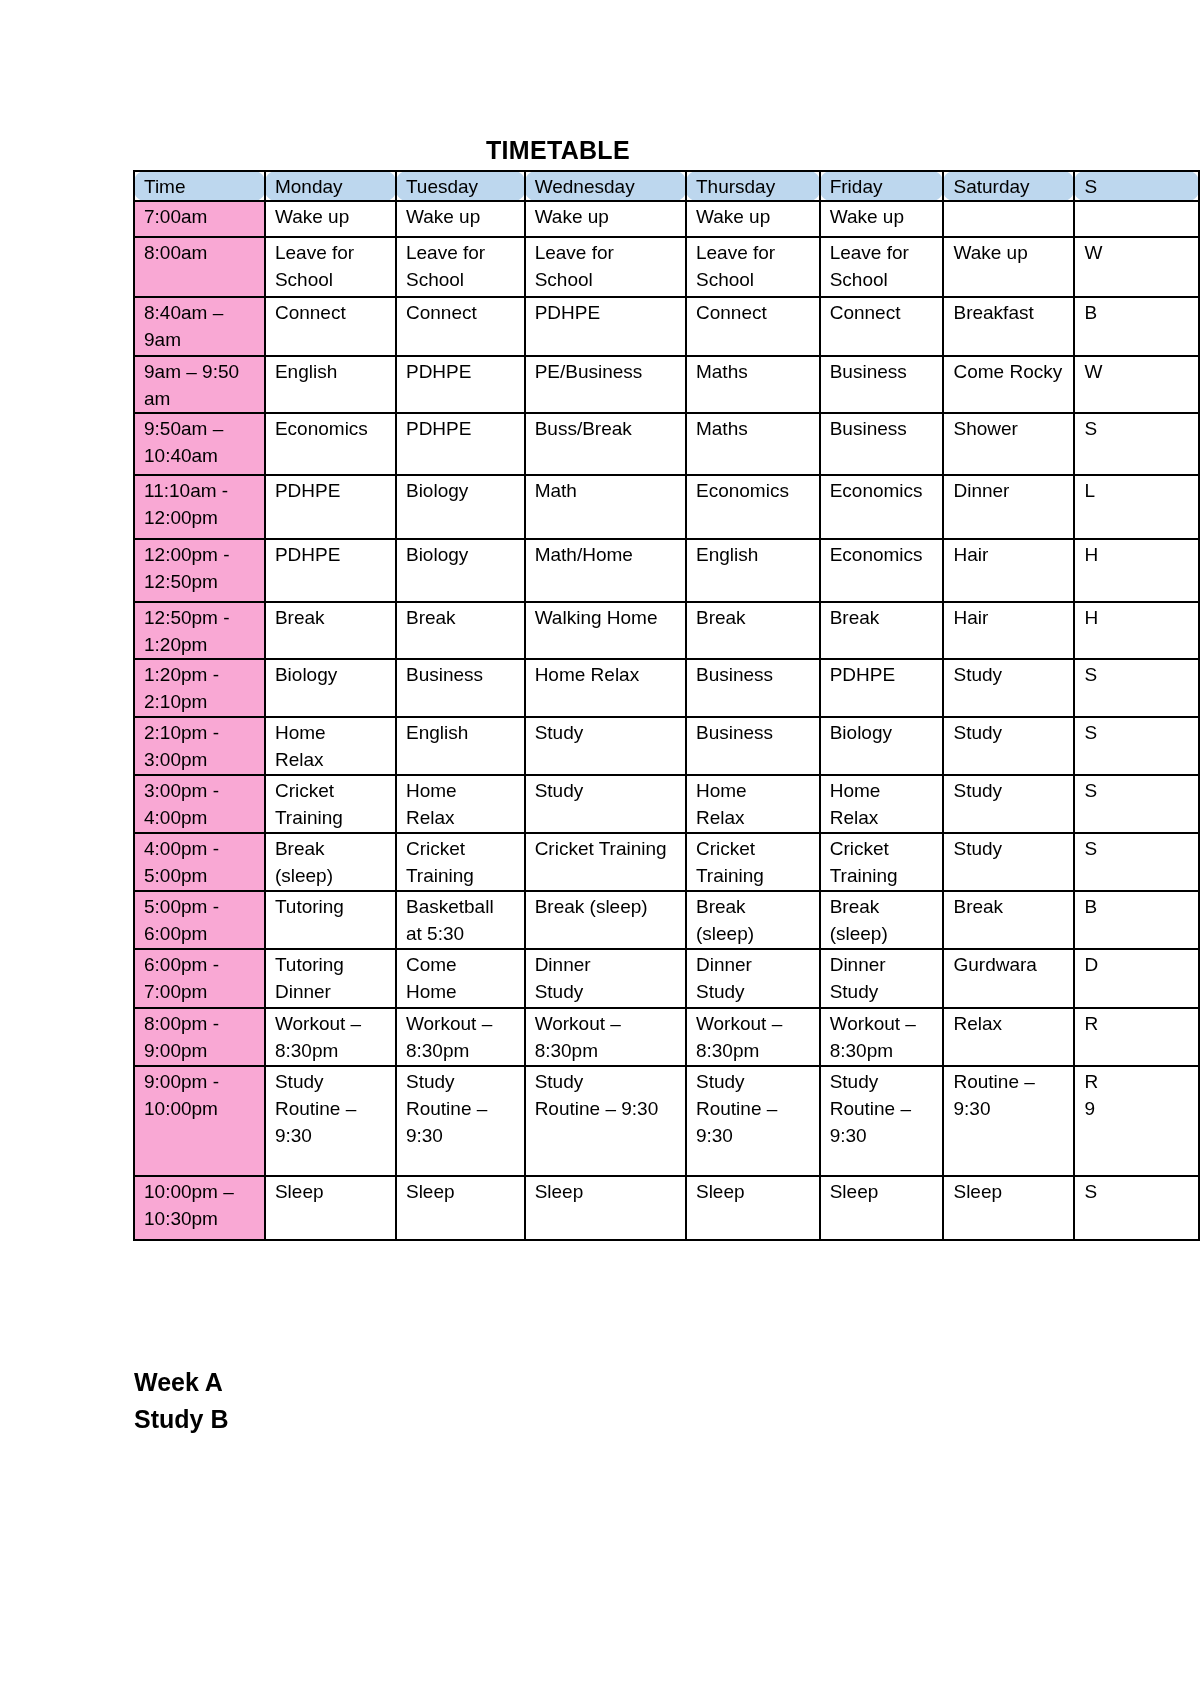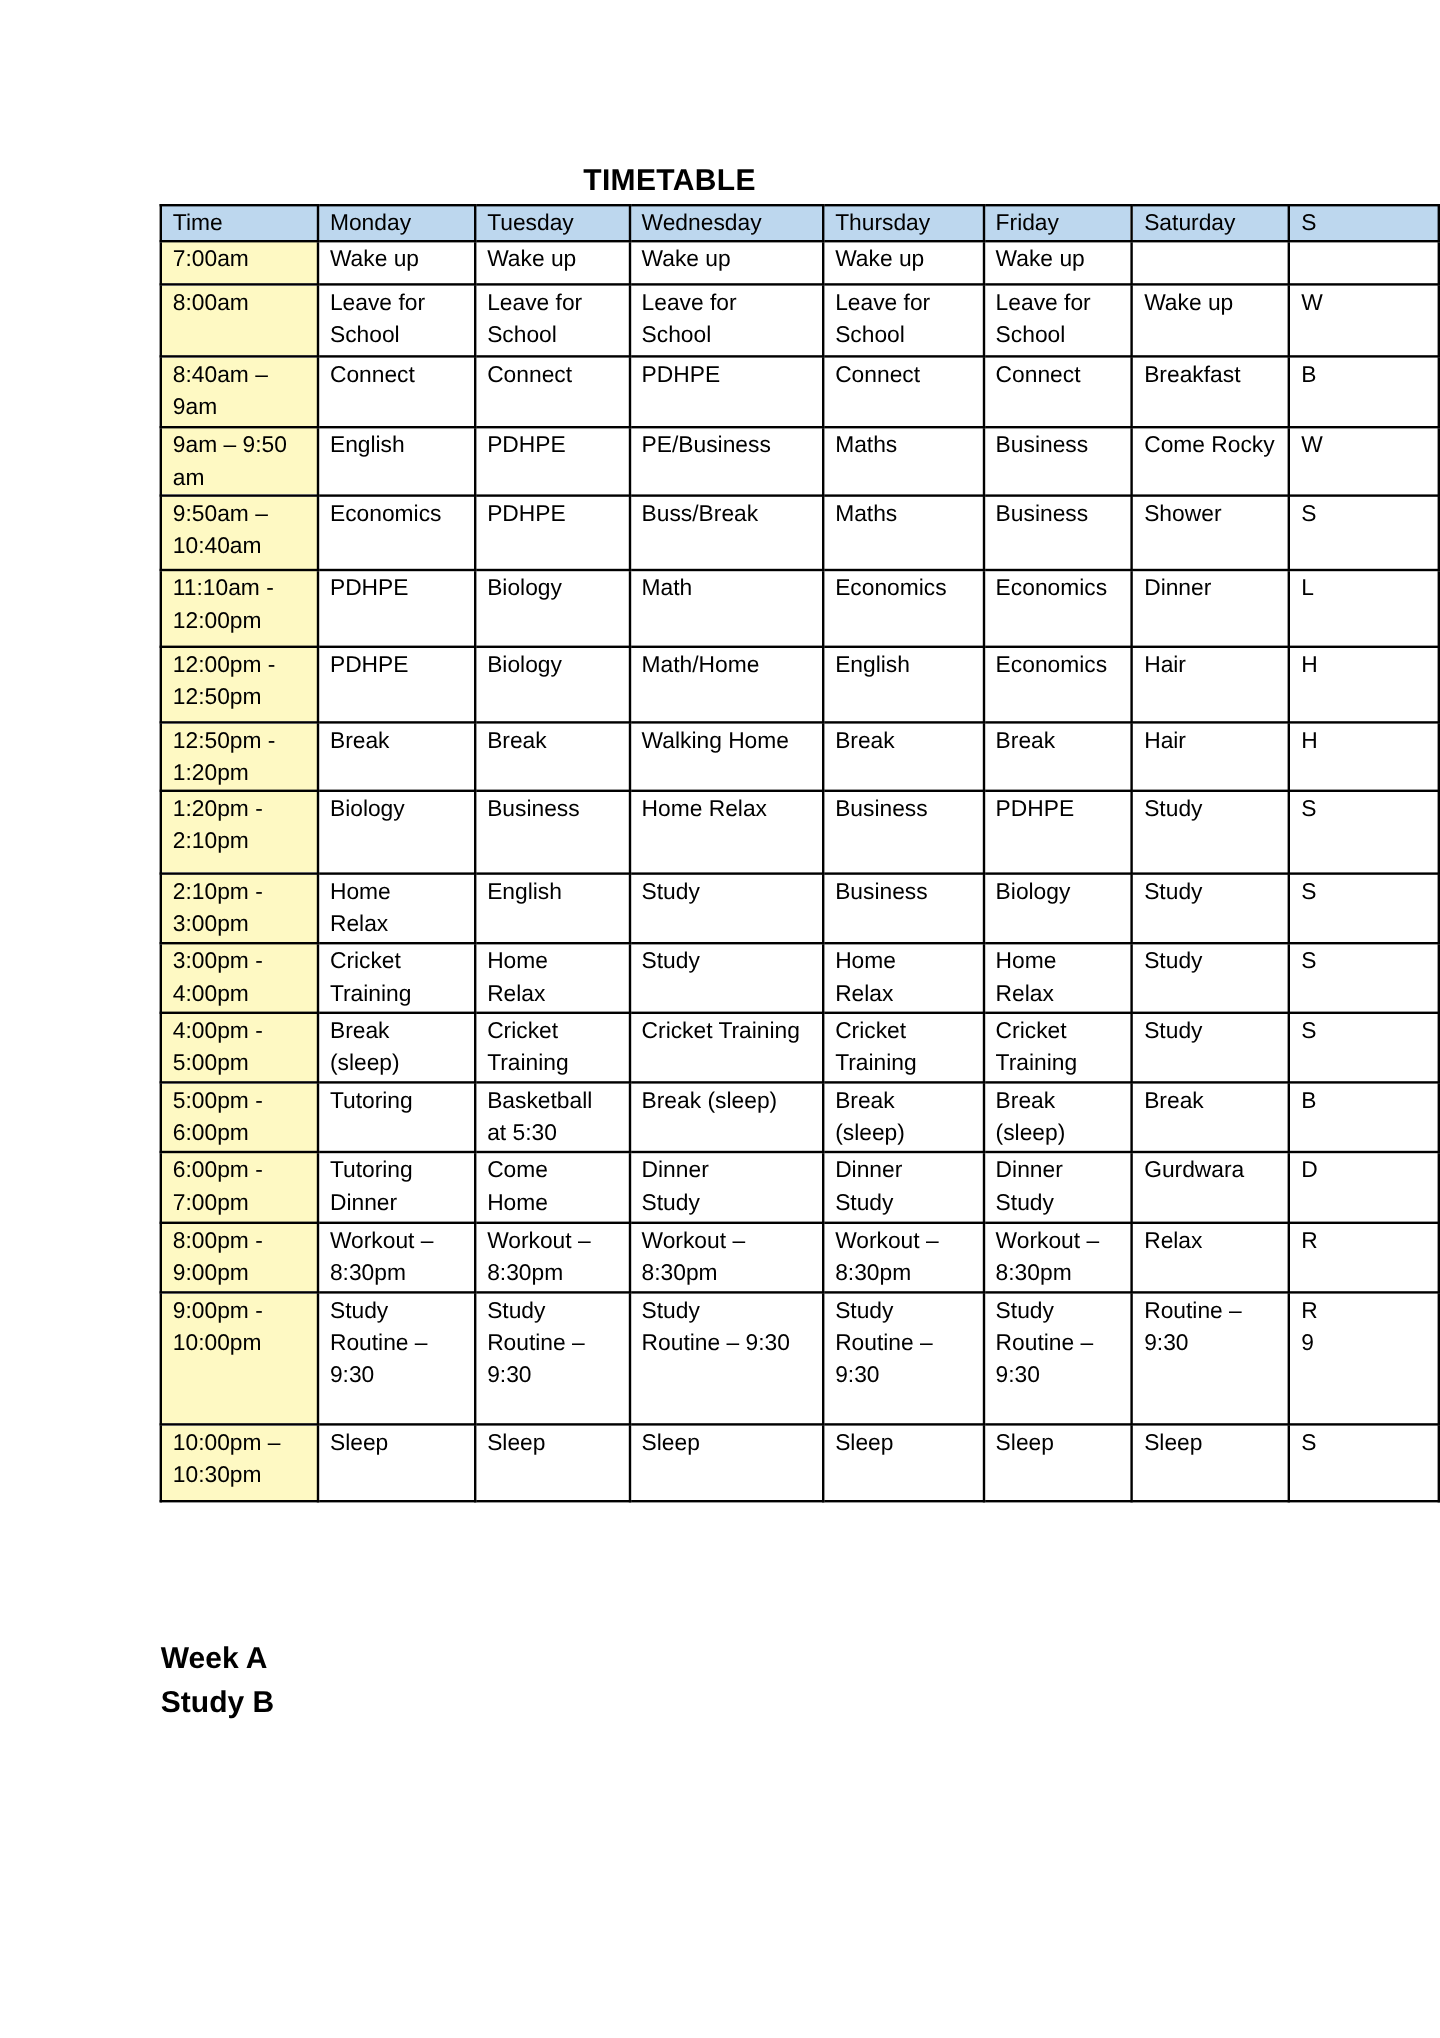--- a/index.html
+++ b/index.html
@@ -45,23 +45,24 @@
       padding: 1px 9px 0 9px;
       vertical-align: top;
       text-align: left;
       font-weight: normal;
       white-space: pre-line;
       overflow: hidden;
       word-wrap: break-word;
     }
     table.tt thead th {
       background: #BDD7EE;
+      border-radius: 11px;
     }
     table.tt tbody td.time {
-      background: #fef9c3;
+      background: #f9a8d4;
       margin-left: 19px;
     }
     .weeks {
       position: absolute;
       left: 134px;
       top: 1364px;
       font-size: 25px;
       font-weight: bold;
       line-height: 37px;
     }
@@ -181,21 +182,21 @@
           <td class="time">12:50pm -
 1:20pm</td>
           <td>Break</td>
           <td>Break</td>
           <td>Walking Home</td>
           <td>Break</td>
           <td>Break</td>
           <td>Hair</td>
           <td>H</td>
         </tr>
-        <tr style="height: 69px;">
+        <tr style="height: 58px;">
           <td class="time">1:20pm -
 2:10pm</td>
           <td>Biology</td>
           <td>Business</td>
           <td>Home Relax</td>
           <td>Business</td>
           <td>PDHPE</td>
           <td>Study</td>
           <td>S</td>
         </tr>

